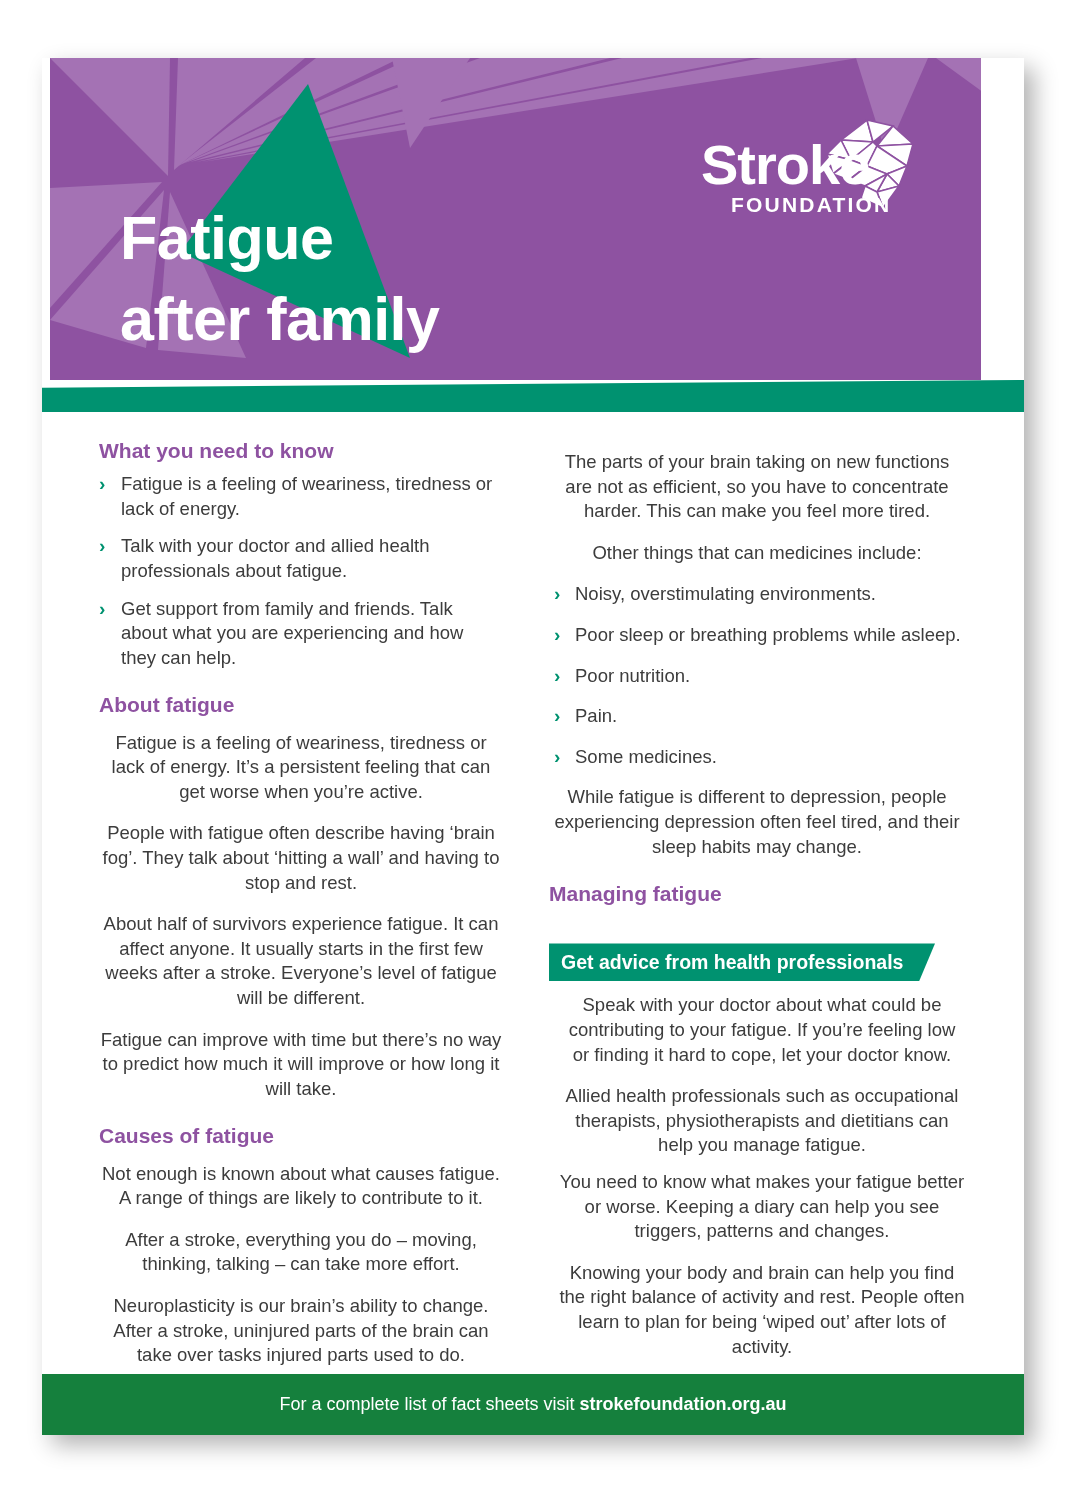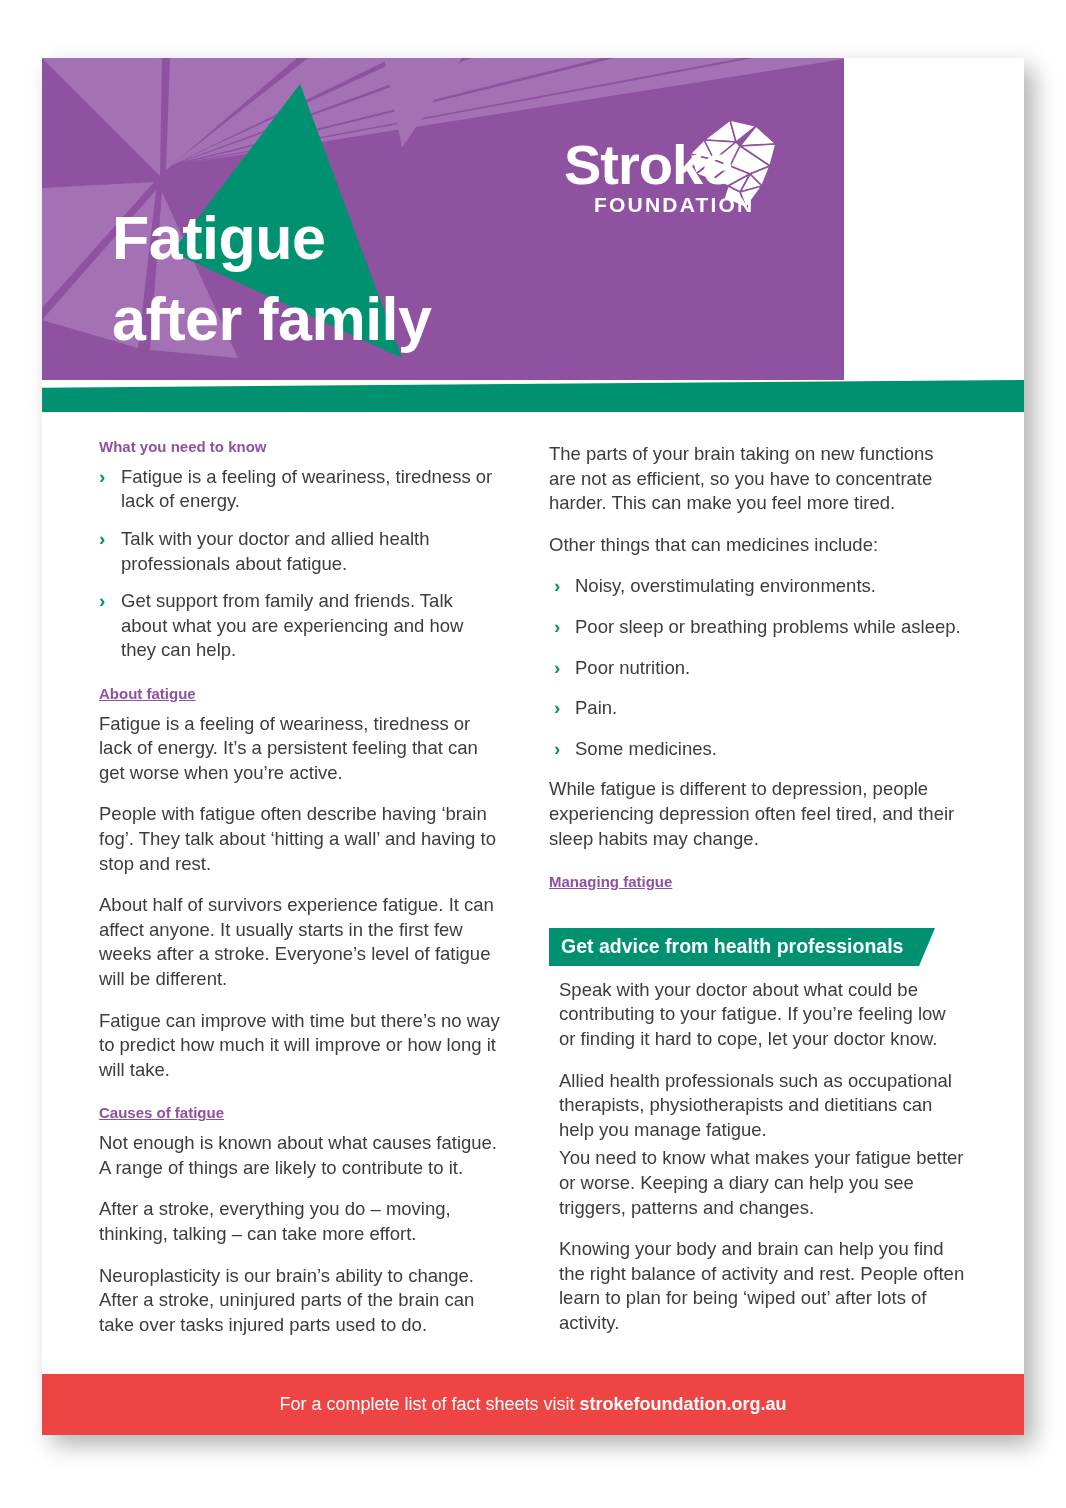--- a/index.html
+++ b/index.html
@@ -21,24 +21,25 @@
     width: 982px;
     height: 1377px;
     background: #ffffff;
     box-shadow: 10px 10px 22px rgba(0,0,0,0.30);
     overflow: hidden;
   }
 
   
   .header {
     position: relative;
-    width: 802px;
+    width: 931px;
     height: 322px;
     background: #8E52A1;
     overflow: hidden;
+    margin-left: 8px;
   }
   .facets {
     position: absolute;
     left: 0; top: 0;
     width: 982px; height: 322px;
   }
   .header-titles {
     position: absolute;
     left: 70px;
     top: 140px;
@@ -89,32 +90,33 @@
   .columns {
     display: flex;
     gap: 46px;
     align-items: flex-start;
   }
   .col { width: 404px; }
   .col-right { width: 416px; }
 
   h2.sec {
     color: #8E52A1;
-    font-size: 15px;
+    font-size: 21px;
     font-weight: bold;
     margin: 0 0 8px 0;
     line-height: 1.25;
   }
-  h2.sec.spaced { margin-top: 22px; text-decoration: underline; }
+  h2.sec.spaced { margin-top: 22px; }
 
   p.para {
     color: #3c3c3c;
     font-size: 18.5px;
     line-height: 1.33;
-    margin: 4px 0 17px 0;
+    margin: 12px 0 17px 0;
+    text-align: center;
   }
   p.para:last-child { margin-bottom: 0; }
 
   ul.bul {
     list-style: none;
     margin: 0 0 12px 0;
     padding: 0;
   }
   ul.bul li {
     position: relative;
@@ -165,21 +167,21 @@
 
   .sub-block { padding-left: 10px; }
 
   
   .footer {
     position: absolute;
     left: 0;
     bottom: 0;
     width: 982px;
     height: 61px;
-    background: #ef4444;
+    background: #15803d;
     display: flex;
     align-items: center;
     justify-content: center;
   }
   .footer .ftxt {
     color: #ffffff;
     font-size: 18px;
   }
   .footer .ftxt b { font-weight: bold; }
 </style>

